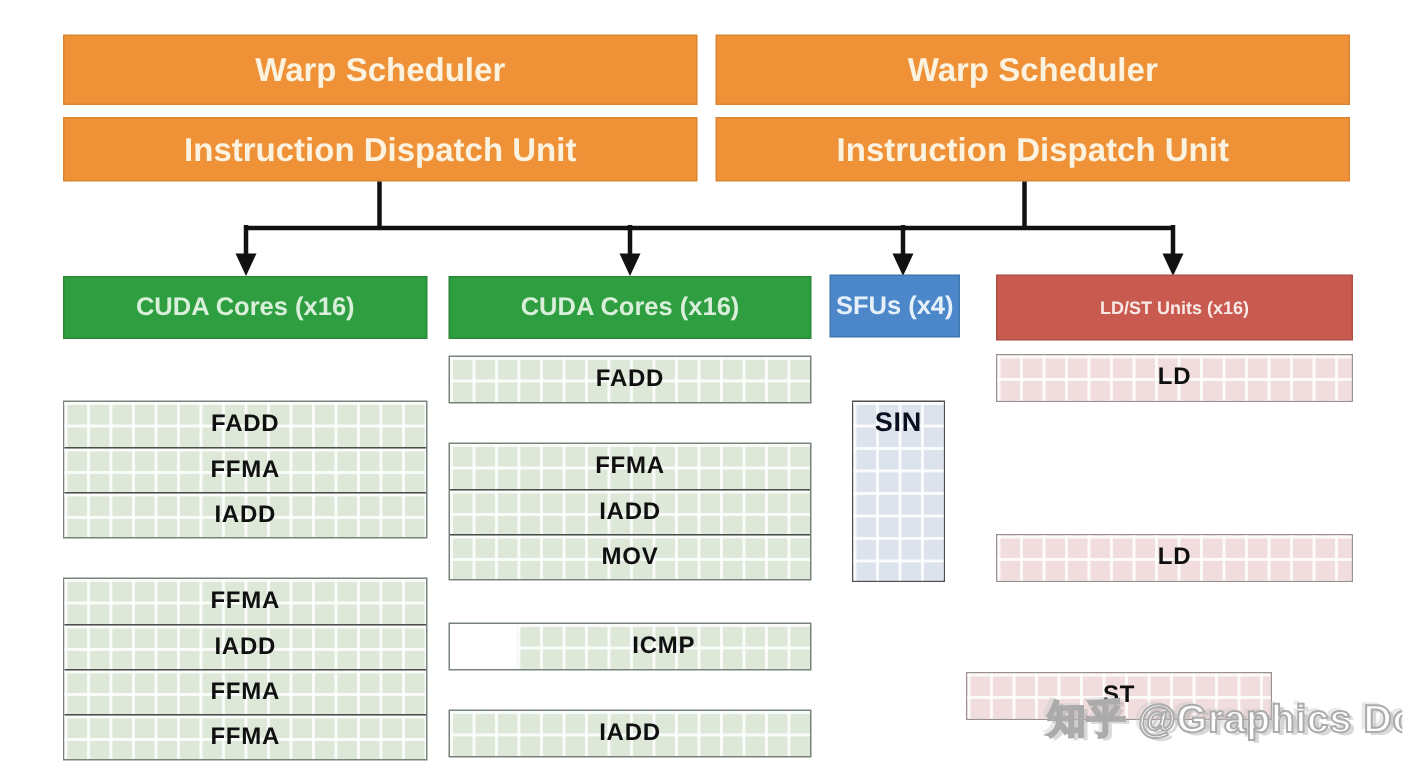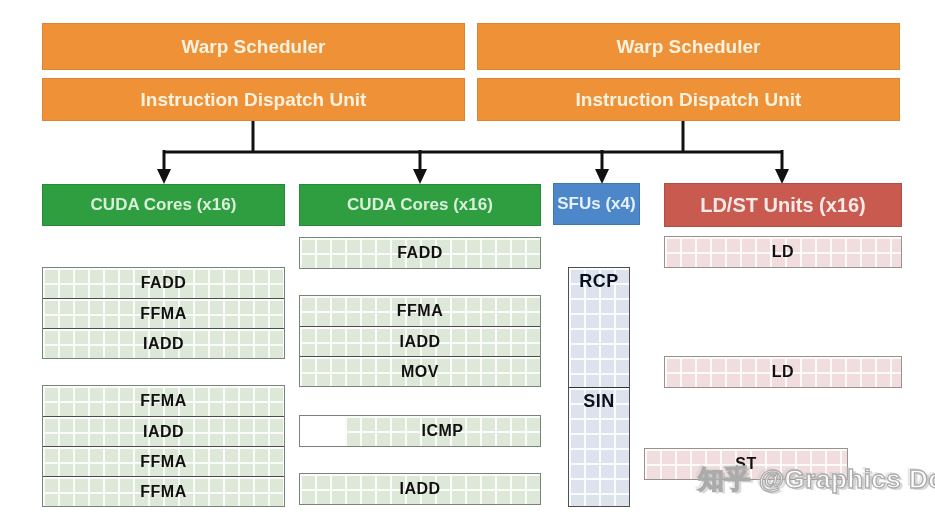--- a/index.html
+++ b/index.html
@@ -12,28 +12,28 @@
   }
   .box{
     position:absolute;
     display:flex;align-items:center;justify-content:center;
     font-weight:bold;
     box-sizing:border-box;
   }
   .orange{
     background:#ef9137;
     color:#fbf2e0;
-    font-size:19px;
+    font-size:22px;
     border:1px solid rgba(0,0,0,0.08);
     text-align:right;
   }
   .hdr{font-size:17px;border:1px solid rgba(0,0,0,0.12);}
   .green-hdr{background:#2e9e41;color:#d9efd9;}
   .blue-hdr{background:#4b87c9;color:#e6f0fb;}
-  .red-hdr{background:#c95a50;color:#f8e9e6;font-size:20px;}
+  .red-hdr{background:#c95a50;color:#f8e9e6;font-size:12px;}
   .block{
     position:absolute;
     box-sizing:border-box;
   }
   .g-block{border:1px solid #79837a;}
   .p-block{border:1px solid #9b9090;}
   .b-block{border:1px solid #4f4f4f;}
   .row{
     height:30px;
     display:flex;align-items:center;justify-content:center;
@@ -140,21 +140,20 @@
     <div class="row g-cells">MOV</div>
   </div>
   <div class="block g-block" style="left:299px;top:415px;width:242px;padding-left:45px;">
     <div class="row g-cells">ICMP</div>
   </div>
   <div class="block g-block" style="left:299px;top:473px;width:242px;">
     <div class="row g-cells">IADD</div>
   </div>
 
   <div class="block b-block" style="left:568px;top:267px;width:62px;">
-    <div class="sfu-section b-cells">RCP</div>
     <div class="sfu-section b-cells">SIN</div>
   </div>
 
   <div class="block p-block" style="left:664px;top:236px;width:238px;">
     <div class="row p-cells">LD</div>
   </div>
   <div class="block p-block" style="left:664px;top:356px;width:238px;">
     <div class="row p-cells">LD</div>
   </div>
   <div class="block p-block" style="left:644px;top:448px;width:204px;">

